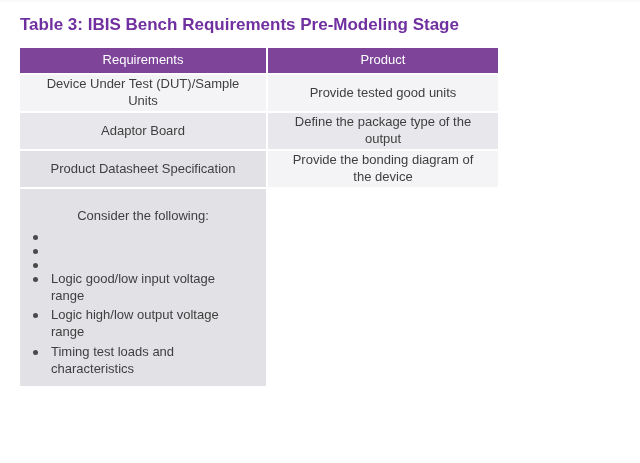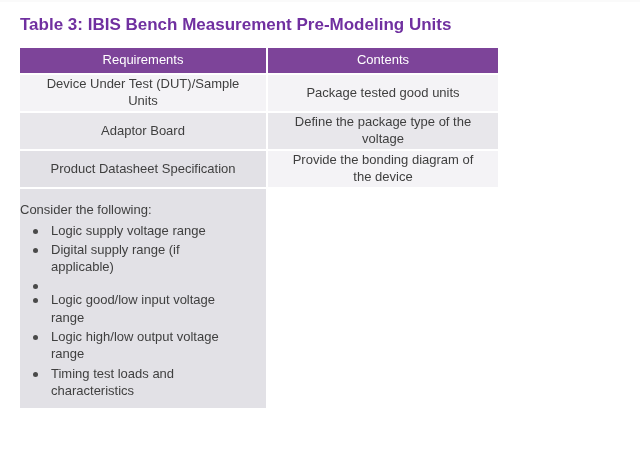--- a/index.html
+++ b/index.html
@@ -49,22 +49,22 @@
   .con { padding: 0 15px; }
   .bg-light { background: var(--row-light, #f4f3f6); }
   .bg-dark  { background: var(--row-dark, #e8e7eb); }
   .bg-dark2 { background: var(--row-deep, #e2e1e6); }
   .list-cell {
     display: block;
     padding: 5px 0 7px 0;
     text-align: left;
   }
   .intro {
-    text-align: left;
-    margin: 8px 0 3px 0;
+    text-align: center;
+    margin: 14px 0 3px 0;
   }
   ul.bullets {
     list-style: none;
     margin: 0;
     padding: 0;
   }
   ul.bullets li {
     display: flex;
     align-items: flex-start;
     margin: 2px 0;
@@ -79,46 +79,44 @@
   }
   .li-text {
     margin-left: 13px;
     width: 195px;
     line-height: 1.33;
   }
 </style>
 </head>
 <body>
 
-<div class="page-title">Table 3: IBIS Bench Measurement Pre-Modeling Units</div>
+<div class="page-title">Table 3: IBIS Bench Requirements Pre-Modeling Stage</div>
 
 <div class="tbl">
 
   <div class="cell th">Requirements</div>
-  <div class="cell th">Contents</div>
+  <div class="cell th">Product</div>
 
   <div class="cell req bg-light">Device Under Test (DUT)/Sample Units</div>
-  <div class="cell con bg-light">Package tested good units</div>
+  <div class="cell con bg-light">Provide tested good units</div>
 
   <div class="cell req bg-dark">Adaptor Board</div>
-  <div class="cell con bg-dark">Define the package type of the voltage</div>
+  <div class="cell con bg-dark">Define the package type of the output</div>
 
   <div class="cell req bg-dark2">Product Datasheet Specification</div>
 
   <div class="cell con bg-light">Provide the bonding diagram of the device</div>
   <div class="cell con bg-dark2 list-cell">
     <div class="intro">Consider the following:</div>
     <ul class="bullets">
       <li>
         <span class="dot"></span>
-        <span class="li-text">Logic supply voltage range</span>
       </li>
       <li>
         <span class="dot"></span>
-        <span class="li-text">Digital supply range (if applicable)</span>
       </li>
       <li>
         <span class="dot"></span>
       </li>
       <li>
         <span class="dot"></span>
         <span class="li-text">Logic good/low input voltage range</span>
       </li>
       <li>
         <span class="dot"></span>

